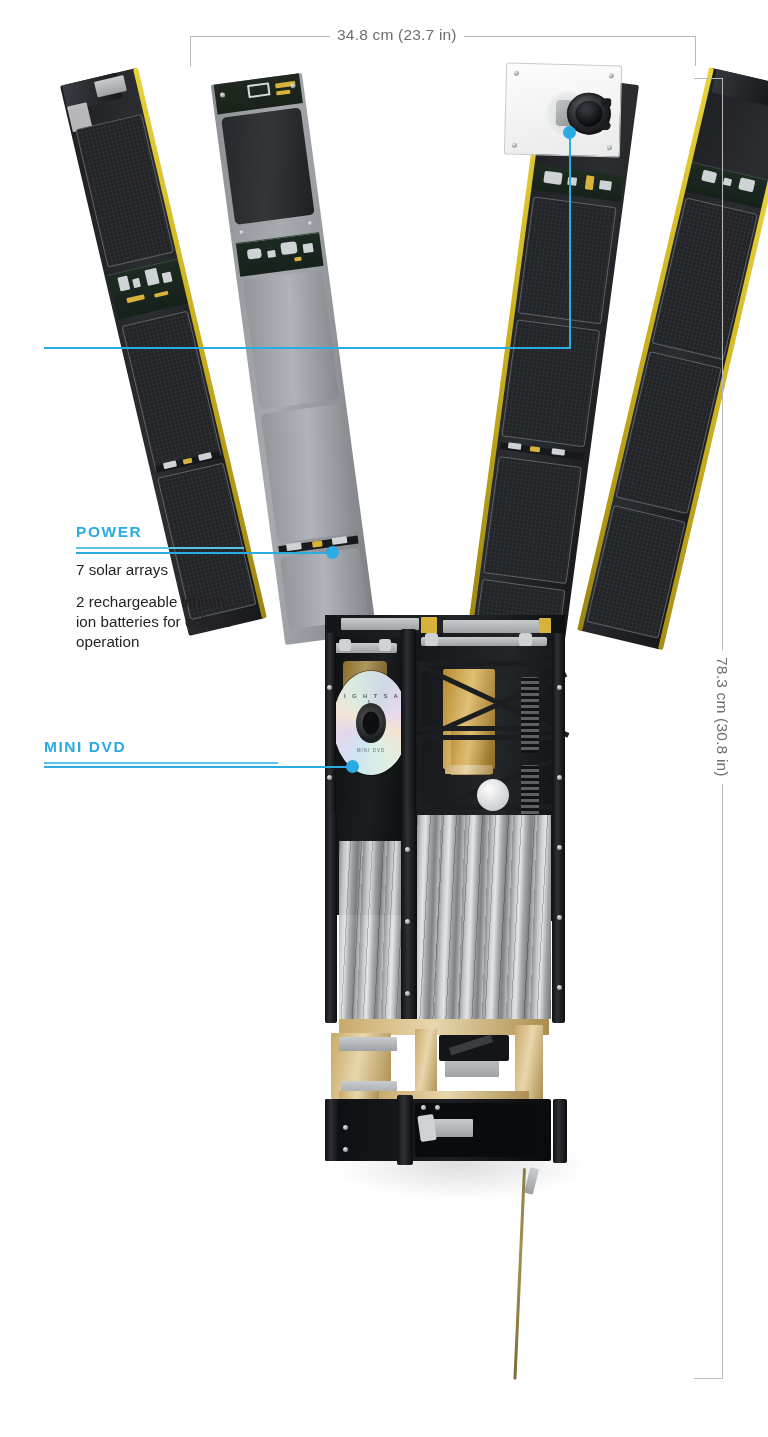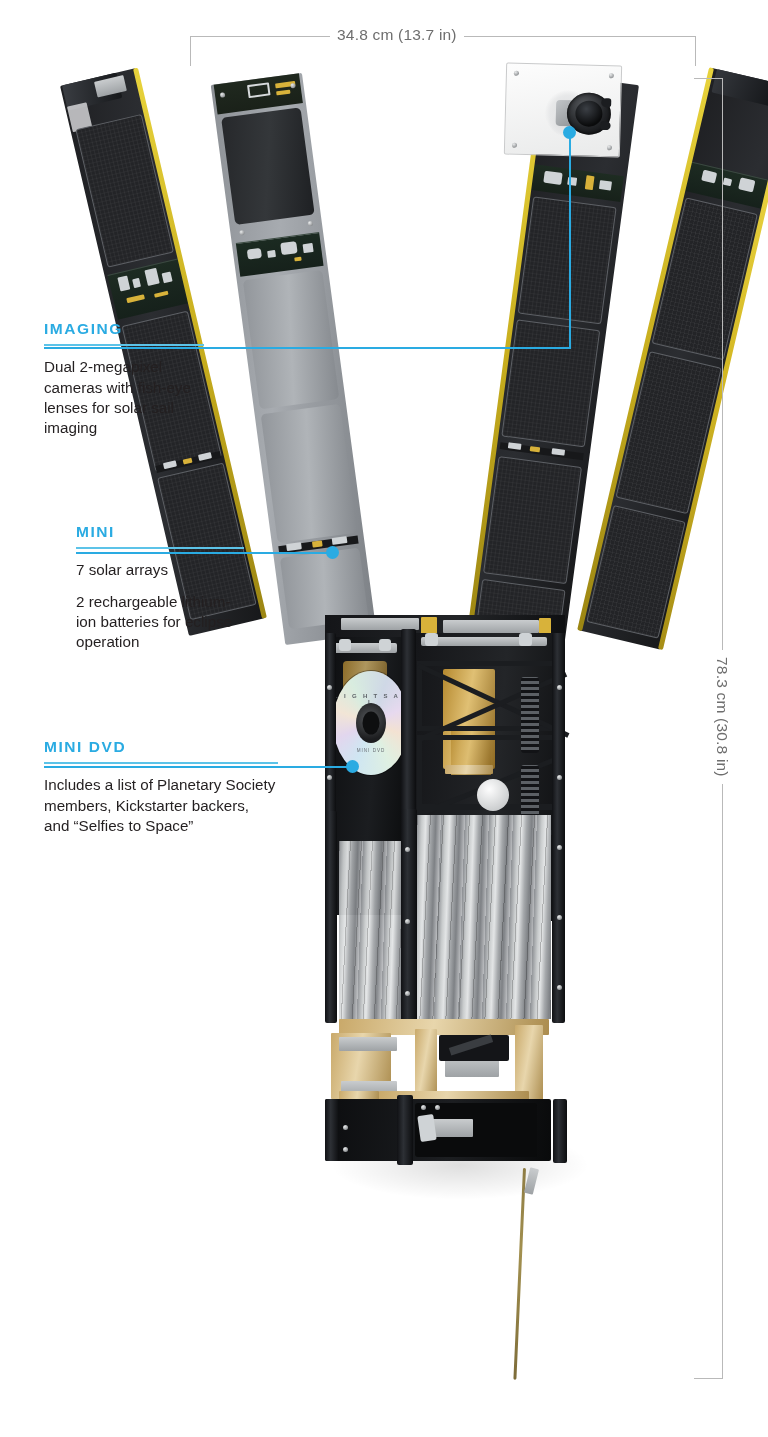--- a/index.html
+++ b/index.html
@@ -385,51 +385,45 @@
     <div class="antenna" style="left:523px;top:1168px;height:212px;transform:rotate(2.6deg);transform-origin:50% 0;"></div>
     <div class="silver" style="left:527px;top:1168px;width:9px;height:26px;transform:rotate(14deg);"></div>
 
   </div>
 
   <div>
     <div class="dimline" style="left:190px;top:36px;width:506px;height:1px;"></div>
     <div class="dimline" style="left:190px;top:36px;width:1px;height:30px;"></div>
     <div class="dimline" style="left:695px;top:36px;width:1px;height:30px;"></div>
   </div>
-  <div class="dim-label" style="left:330px;top:26px;">34.8 cm (13.7 in)</div>
+  <div class="dim-label" style="left:330px;top:26px;">34.8 cm (23.7 in)</div>
 
   <div>
     <div class="dimline" style="left:722px;top:78px;width:1px;height:1300px;"></div>
     <div class="dimline" style="left:694px;top:78px;width:29px;height:1px;"></div>
     <div class="dimline" style="left:694px;top:1378px;width:29px;height:1px;"></div>
   </div>
   <div class="dim-label vert" style="left:731px;top:650px;transform:rotate(90deg);">78.3 cm (30.8 in)</div>
 
   <div class="lead h" style="left:44px;top:347px;width:527px;"></div>
   <div class="lead v" style="left:569px;top:138px;height:211px;"></div>
   <div class="dot" style="left:563px;top:126px;"></div>
 
   <div class="lead h" style="left:76px;top:552px;width:258px;"></div>
   <div class="dot" style="left:326px;top:546px;"></div>
 
   <div class="lead h" style="left:44px;top:766px;width:310px;"></div>
   <div class="dot" style="left:346px;top:760px;"></div>
 
-  <div class="callout" style="left:44px;top:320px;width:160px;">
-    <h3>IMAGING</h3>
-    <div class="rule"></div>
-    <p>Dual 2-megapixel cameras with fish-eye lenses for solar sail imaging</p>
-  </div>
 
   <div class="callout" style="left:76px;top:523px;width:168px;">
-    <h3>MINI</h3>
+    <h3>POWER</h3>
     <div class="rule"></div>
     <p>7 solar arrays</p>
     <p>2 rechargeable lithium-ion batteries for eclipse operation</p>
   </div>
 
   <div class="callout" style="left:44px;top:738px;width:234px;">
     <h3>MINI DVD</h3>
     <div class="rule"></div>
-    <p>Includes a list of Planetary Society members, Kickstarter backers, and “Selfies to Space”</p>
   </div>
 
 </div>
 
 </body></html>

